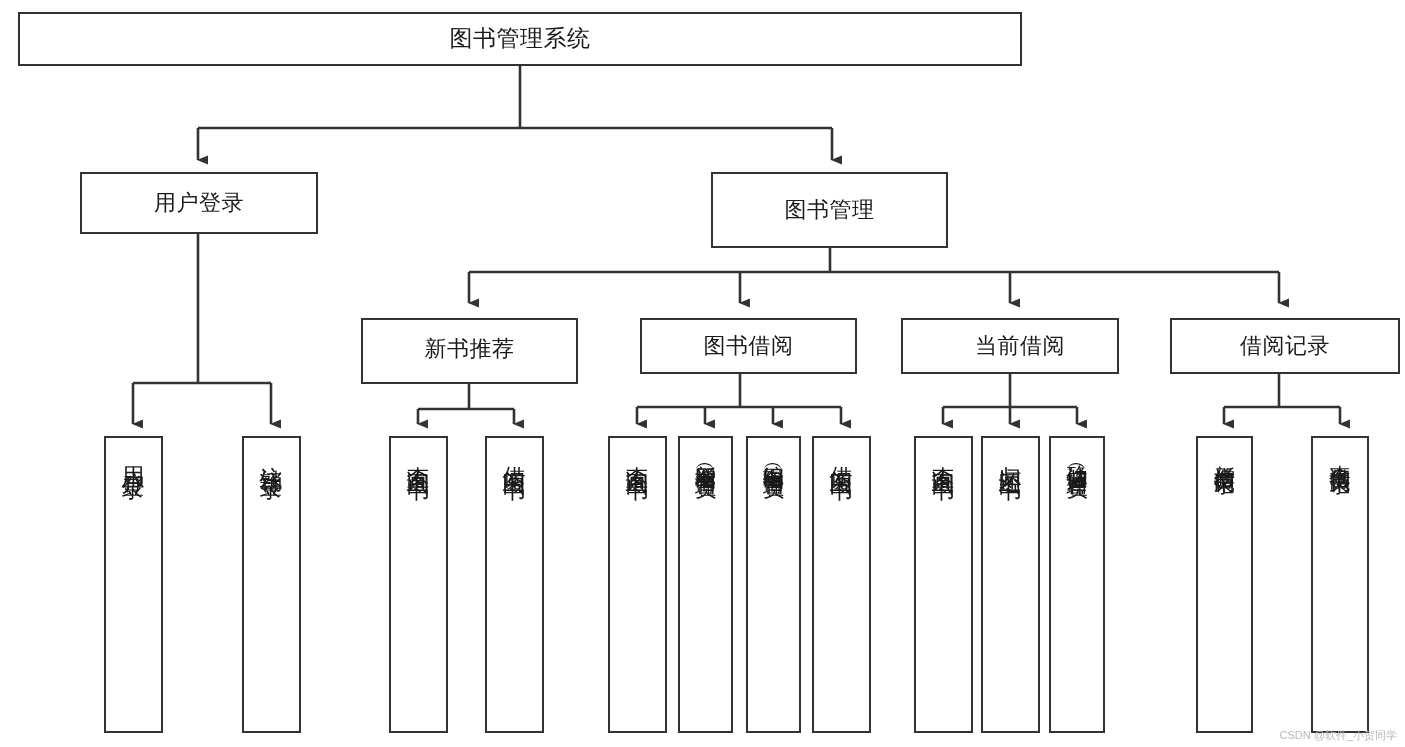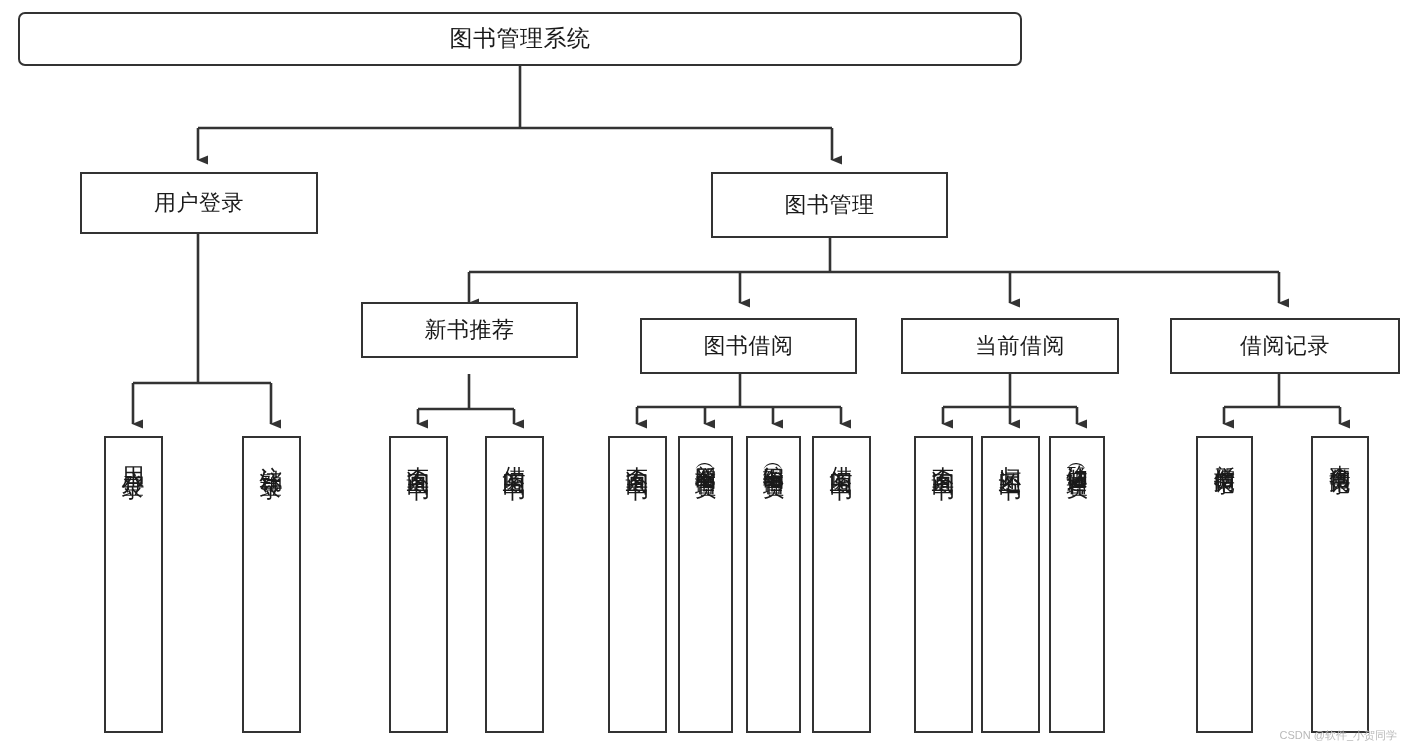--- a/index.html
+++ b/index.html
@@ -122,33 +122,33 @@
       <path d="M1010,407 L1010,424" marker-end="url(#ah)"></path>
       <path d="M1077,407 L1077,424" marker-end="url(#ah)"></path>
 
       <path d="M1279,374 L1279,407"></path>
       <path d="M1224,407 L1340,407"></path>
       <path d="M1224,407 L1224,424" marker-end="url(#ah)"></path>
       <path d="M1340,407 L1340,424" marker-end="url(#ah)"></path>
     </g>
   </svg>
 
-  <div class="node root" style="left:18px; top:12px; width:1004px; height:54px;border-radius:7px;">
+  <div class="node root" style="left:18px; top:12px; width:1004px; height:54px;">
     <span class="lbl">图书管理系统</span>
   </div>
 
   <div class="node h" style="left:80px; top:172px; width:238px; height:62px;">
     <span class="lbl">用户登录</span>
   </div>
 
-  <div class="node h" style="left:711px; top:172px; width:237px; height:66px;">
+  <div class="node h" style="left:711px; top:172px; width:237px; height:76px;">
     <span class="lbl">图书管理</span>
   </div>
 
-  <div class="node h" style="left:361px; top:302px; width:217px; height:56px;">
+  <div class="node h" style="left:361px; top:318px; width:217px; height:66px;font-family:Liberation Mono, monospace;">
     <span class="lbl">新书推荐</span>
   </div>
 
   <div class="node h" style="left:632px; top:318px; width:217px; height:56px;margin-left:8px;">
     <span class="lbl">图书借阅</span>
   </div>
 
   <div class="node h" style="left:901px; top:318px; width:218px; height:56px;padding-left:20px;">
     <span class="lbl">当前借阅</span>
   </div>

